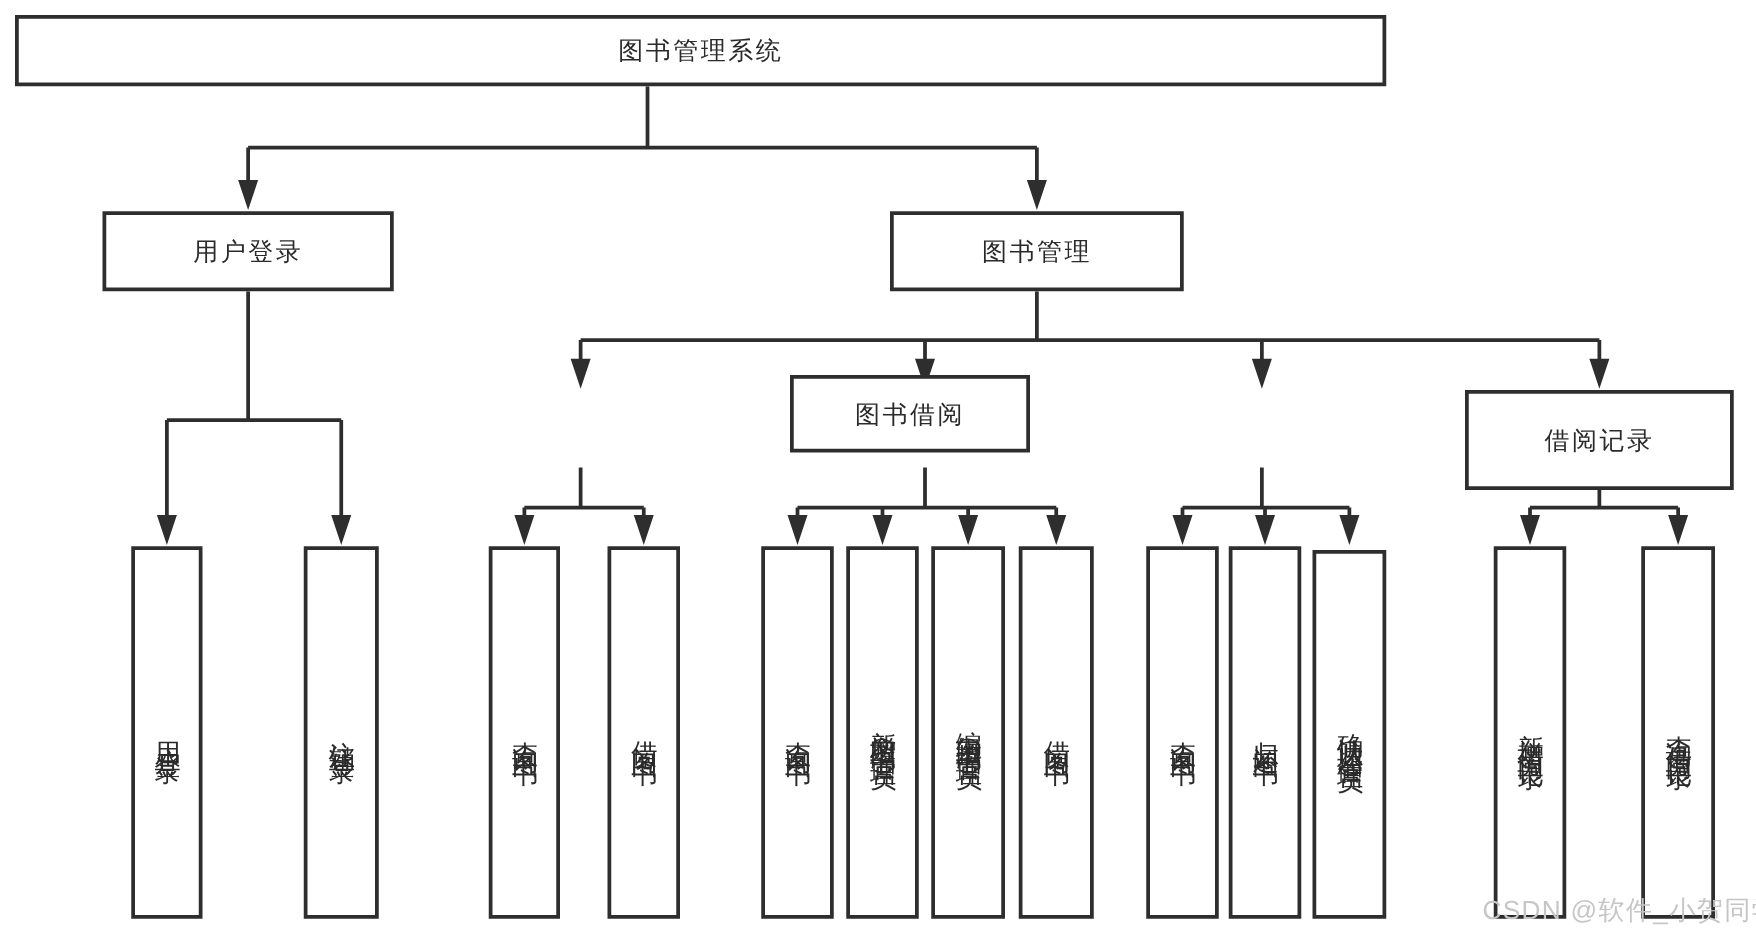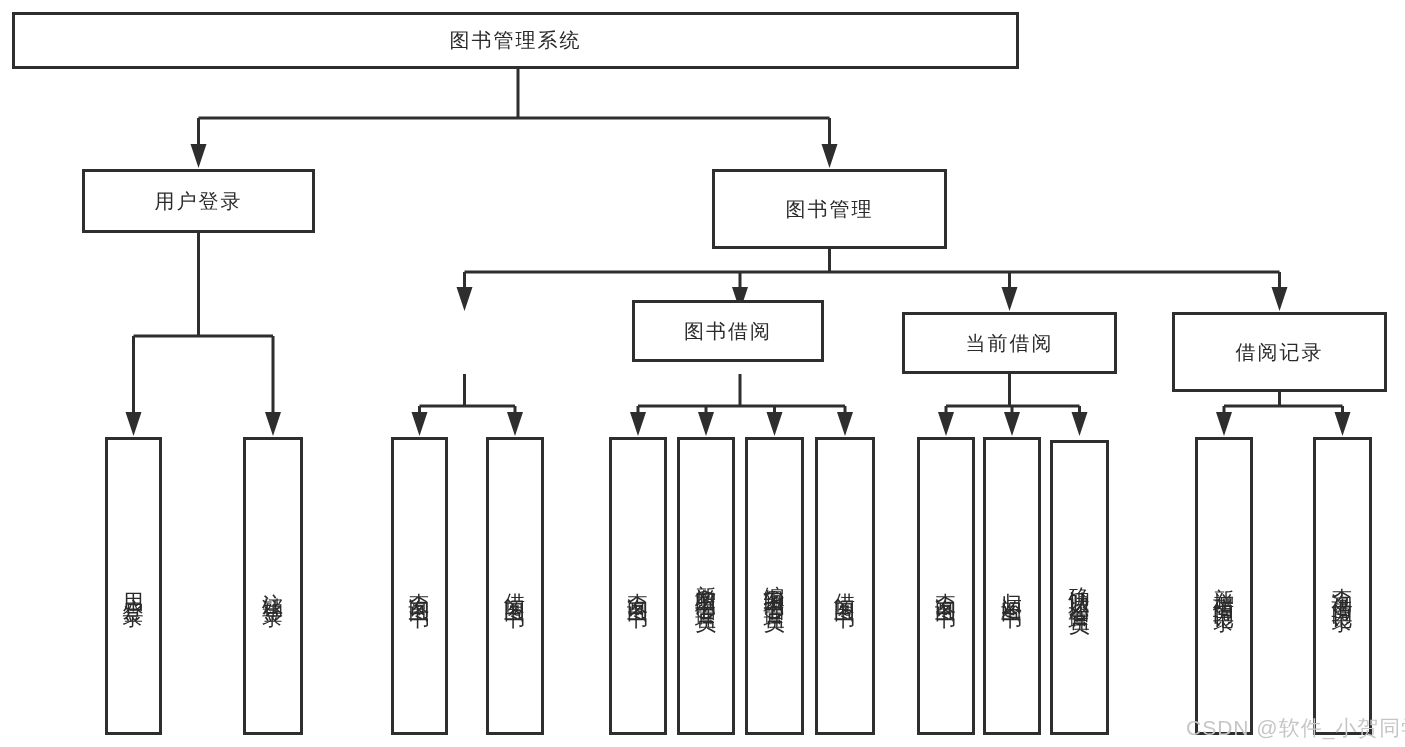--- a/index.html
+++ b/index.html
@@ -60,27 +60,26 @@
     <path class="ar" d="
       M198.5 168 l-8 -24 h16 z  M829.5 168 l-8 -24 h16 z
       M464.5 311 l-8 -24 h16 z  M740 311 l-8 -24 h16 z  M1009.5 311 l-8 -24 h16 z  M1279.5 311 l-8 -24 h16 z
       M133.5 436 l-8 -24 h16 z  M273 436 l-8 -24 h16 z
       M419.5 436 l-8 -24 h16 z  M515 436 l-8 -24 h16 z
       M638 436 l-8 -24 h16 z    M706 436 l-8 -24 h16 z   M774.5 436 l-8 -24 h16 z  M845 436 l-8 -24 h16 z
       M946 436 l-8 -24 h16 z    M1012 436 l-8 -24 h16 z  M1079.5 436 l-8 -24 h16 z
       M1224 436 l-8 -24 h16 z   M1342.5 436 l-8 -24 h16 z"></path>
   </svg>
 
-  <div class="box h" style="left:12px;top:12px;width:1007px;height:57px">图书管理系统</div>
+  <div class="box h" style="left:12px;top:12px;width:1097px;height:57px">图书管理系统</div>
 
   <div class="box h" style="left:82px;top:169px;width:233px;height:64px">用户登录</div>
-  <div class="box h" style="left:712px;top:169px;width:235px;height:80px">图书管理</div>
+  <div class="box h" style="left:712px;top:169px;width:235px;height:64px">图书管理</div>
 
   <div class="box h" style="left:632px;top:300px;width:192px;height:62px">图书借阅</div>
-  <div class="box h" style="left:902px;top:312px;width:215px;height:62px">当前借阅</div>
   <div class="box h" style="left:1172px;top:312px;width:215px;height:80px">借阅记录</div>
 
   <div class="box v" style="left:105px;top:437px;width:57px;height:298px">用户登录</div>
   <div class="box v" style="left:243px;top:437px;width:60px;height:298px">注销登录</div>
 
   <div class="box v" style="left:391px;top:437px;width:57px;height:298px">查询图书</div>
   <div class="box v" style="left:486px;top:437px;width:58px;height:298px">借阅图书</div>
 
   <div class="box v" style="left:609px;top:437px;width:58px;height:298px">查询图书</div>
   <div class="box v" style="left:677px;top:437px;width:58px;height:298px;letter-spacing:4px">新增图书（管理员）</div>

